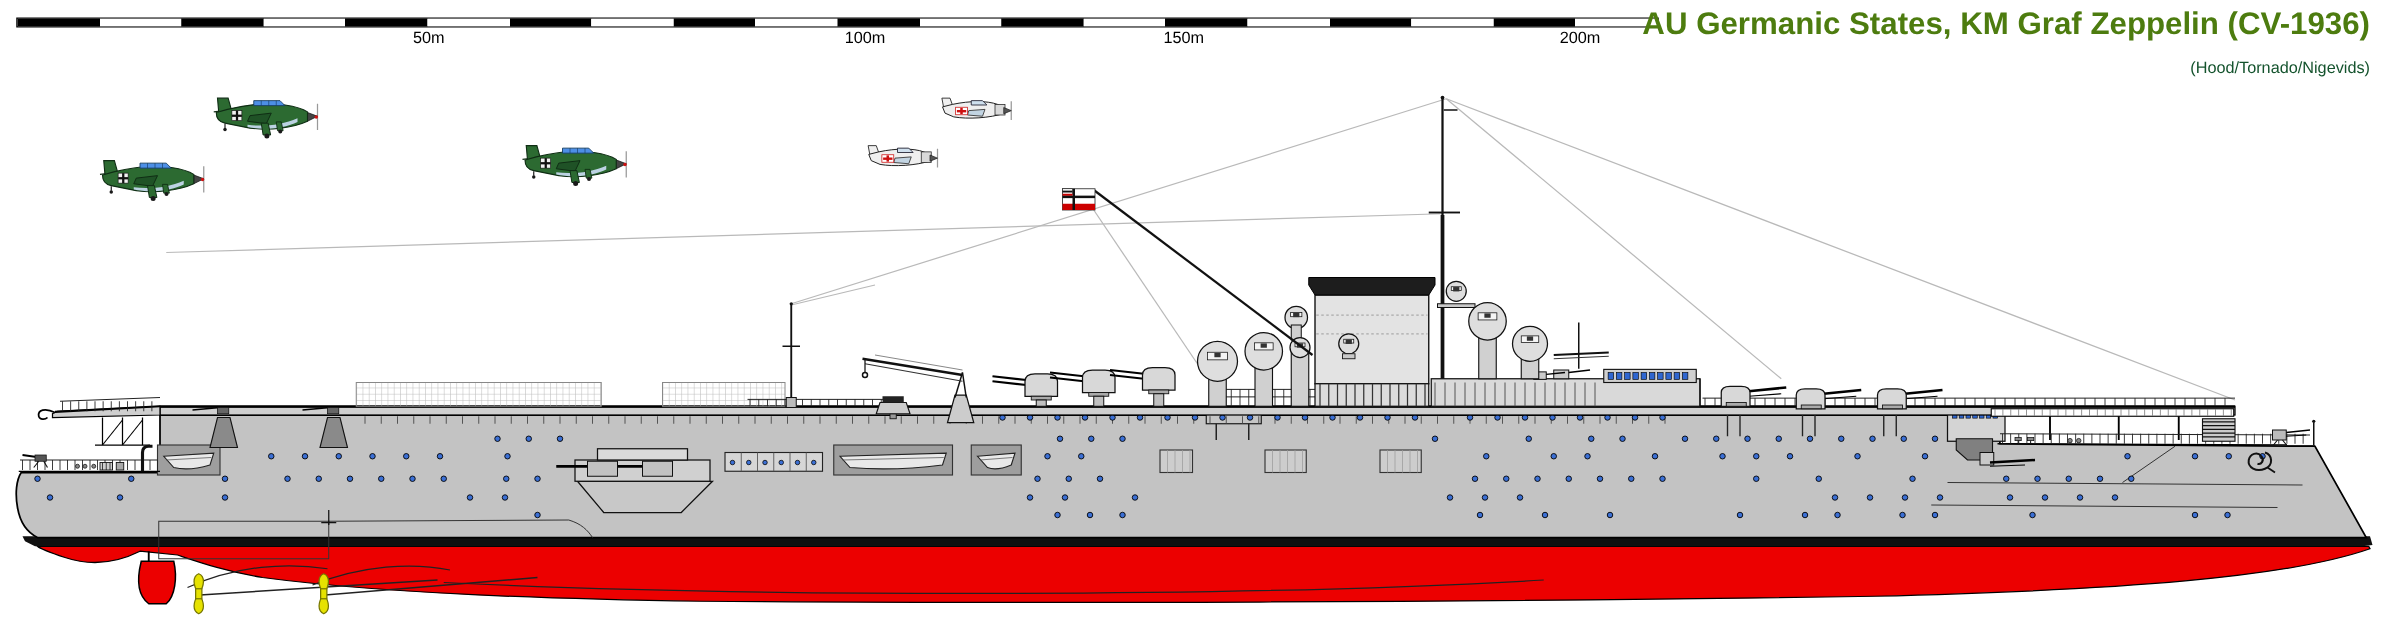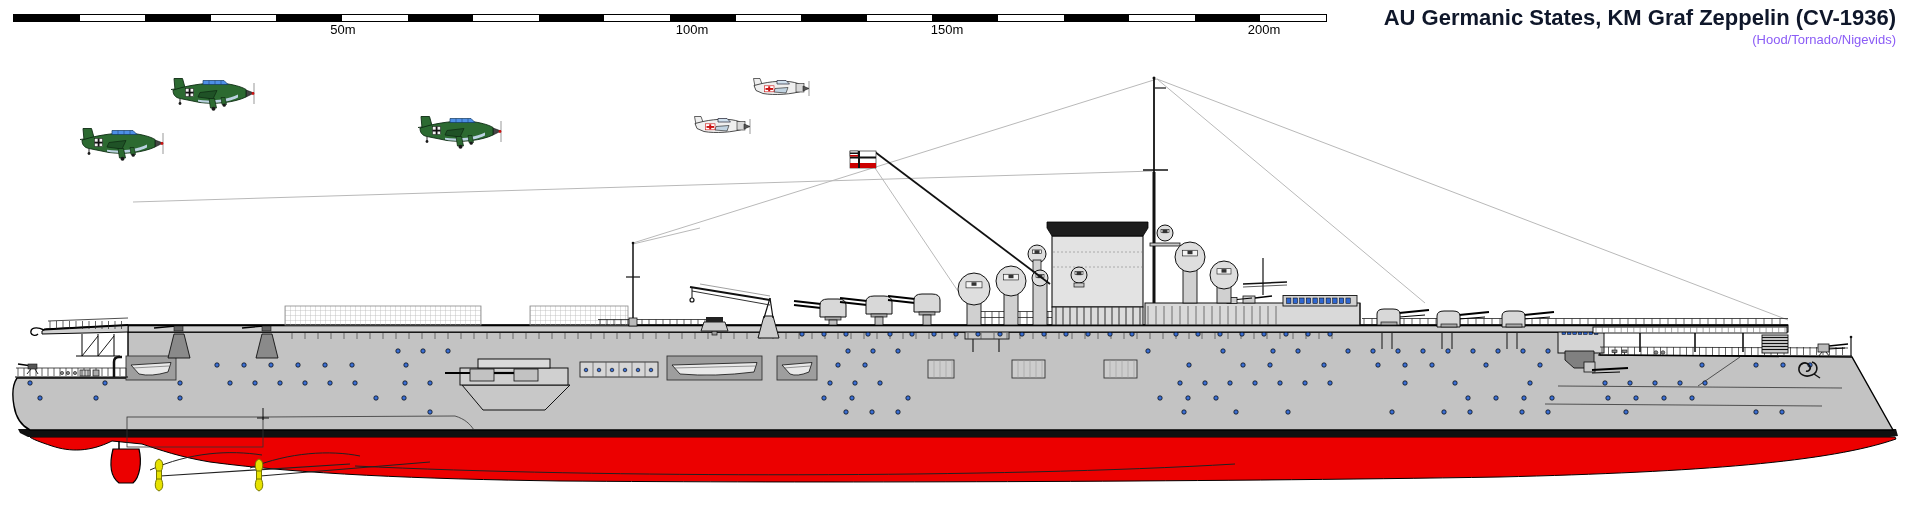--- a/index.html
+++ b/index.html
@@ -1,19 +1,19 @@
 <!DOCTYPE html>
 <html><head>
 <meta charset="utf-8">
 <style>
   html,body{margin:0;padding:0;background:#ffffff;}
   #page{position:relative;width:1905px;height:505px;background:#fff;overflow:hidden;
         font-family:Liberation Sans, sans-serif;}
-  #title{position:absolute;top:5px;right:9px;font-size:22px;font-weight:bold;color:#0f172a;white-space:nowrap;}
-  #subtitle{position:absolute;top:32px;right:9px;font-size:13px;color:#8b5cf6;white-space:nowrap;}
+  #title{position:absolute;top:5px;right:9px;font-size:25px;font-weight:bold;color:#4d7c0f;white-space:nowrap;}
+  #subtitle{position:absolute;top:46px;right:9px;font-size:13px;color:#14532d;white-space:nowrap;}
   #scalebar{position:absolute;left:13px;top:14px;width:1312px;height:6px;border:1px solid #000;
             display:flex;box-sizing:content-box;}
   #scalebar div{height:100%;flex:1 1 auto;}
   .scale-label{position:absolute;top:22px;transform:translateX(-50%);font-size:13px;color:#000;white-space:nowrap;}
   #ship-svg{position:absolute;left:0;top:0;}
 </style>
 </head>
 <body>
 
 <div id="page">

